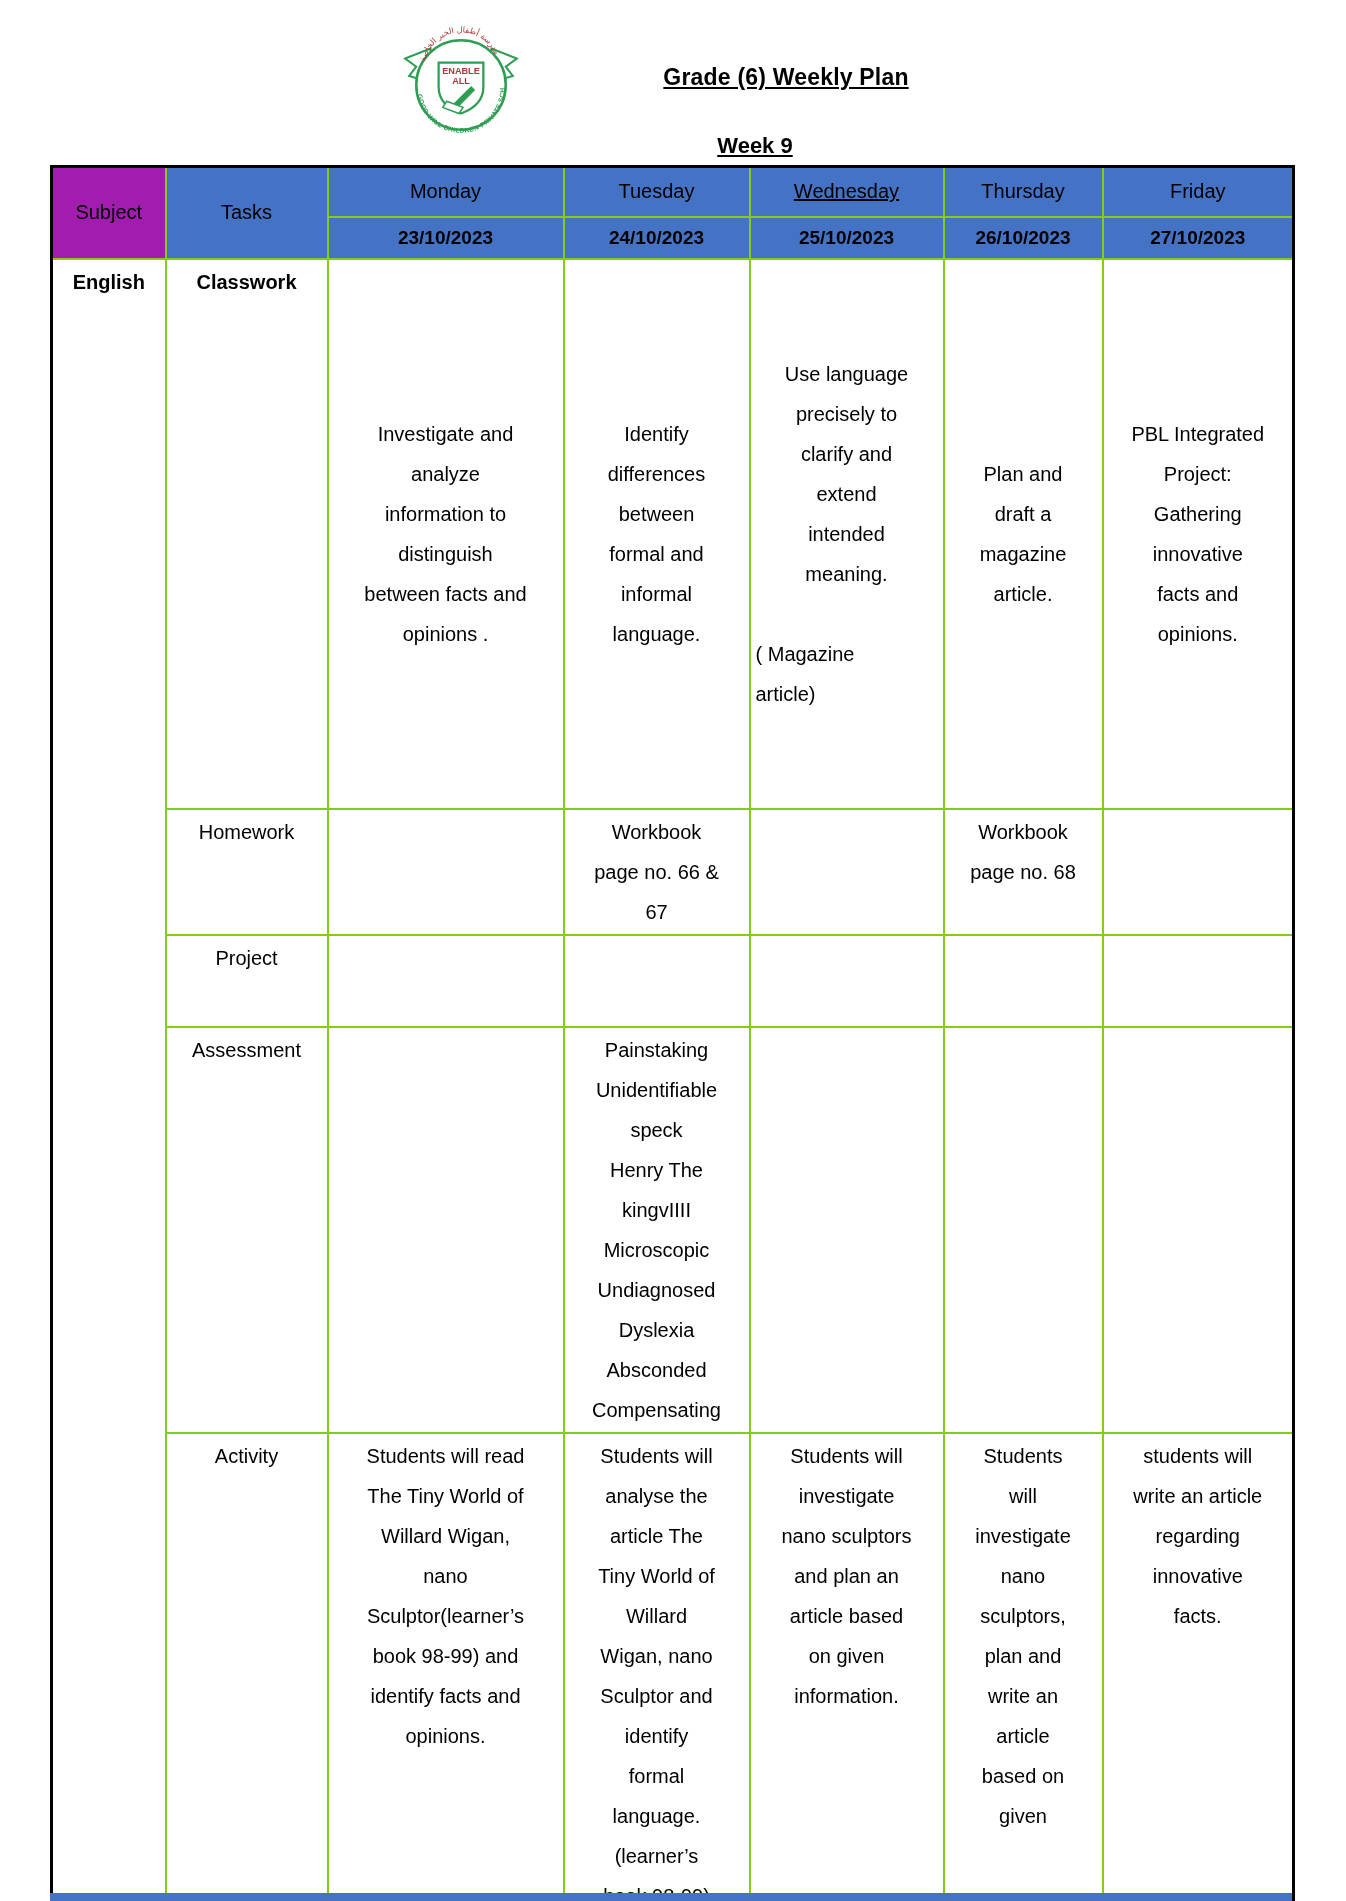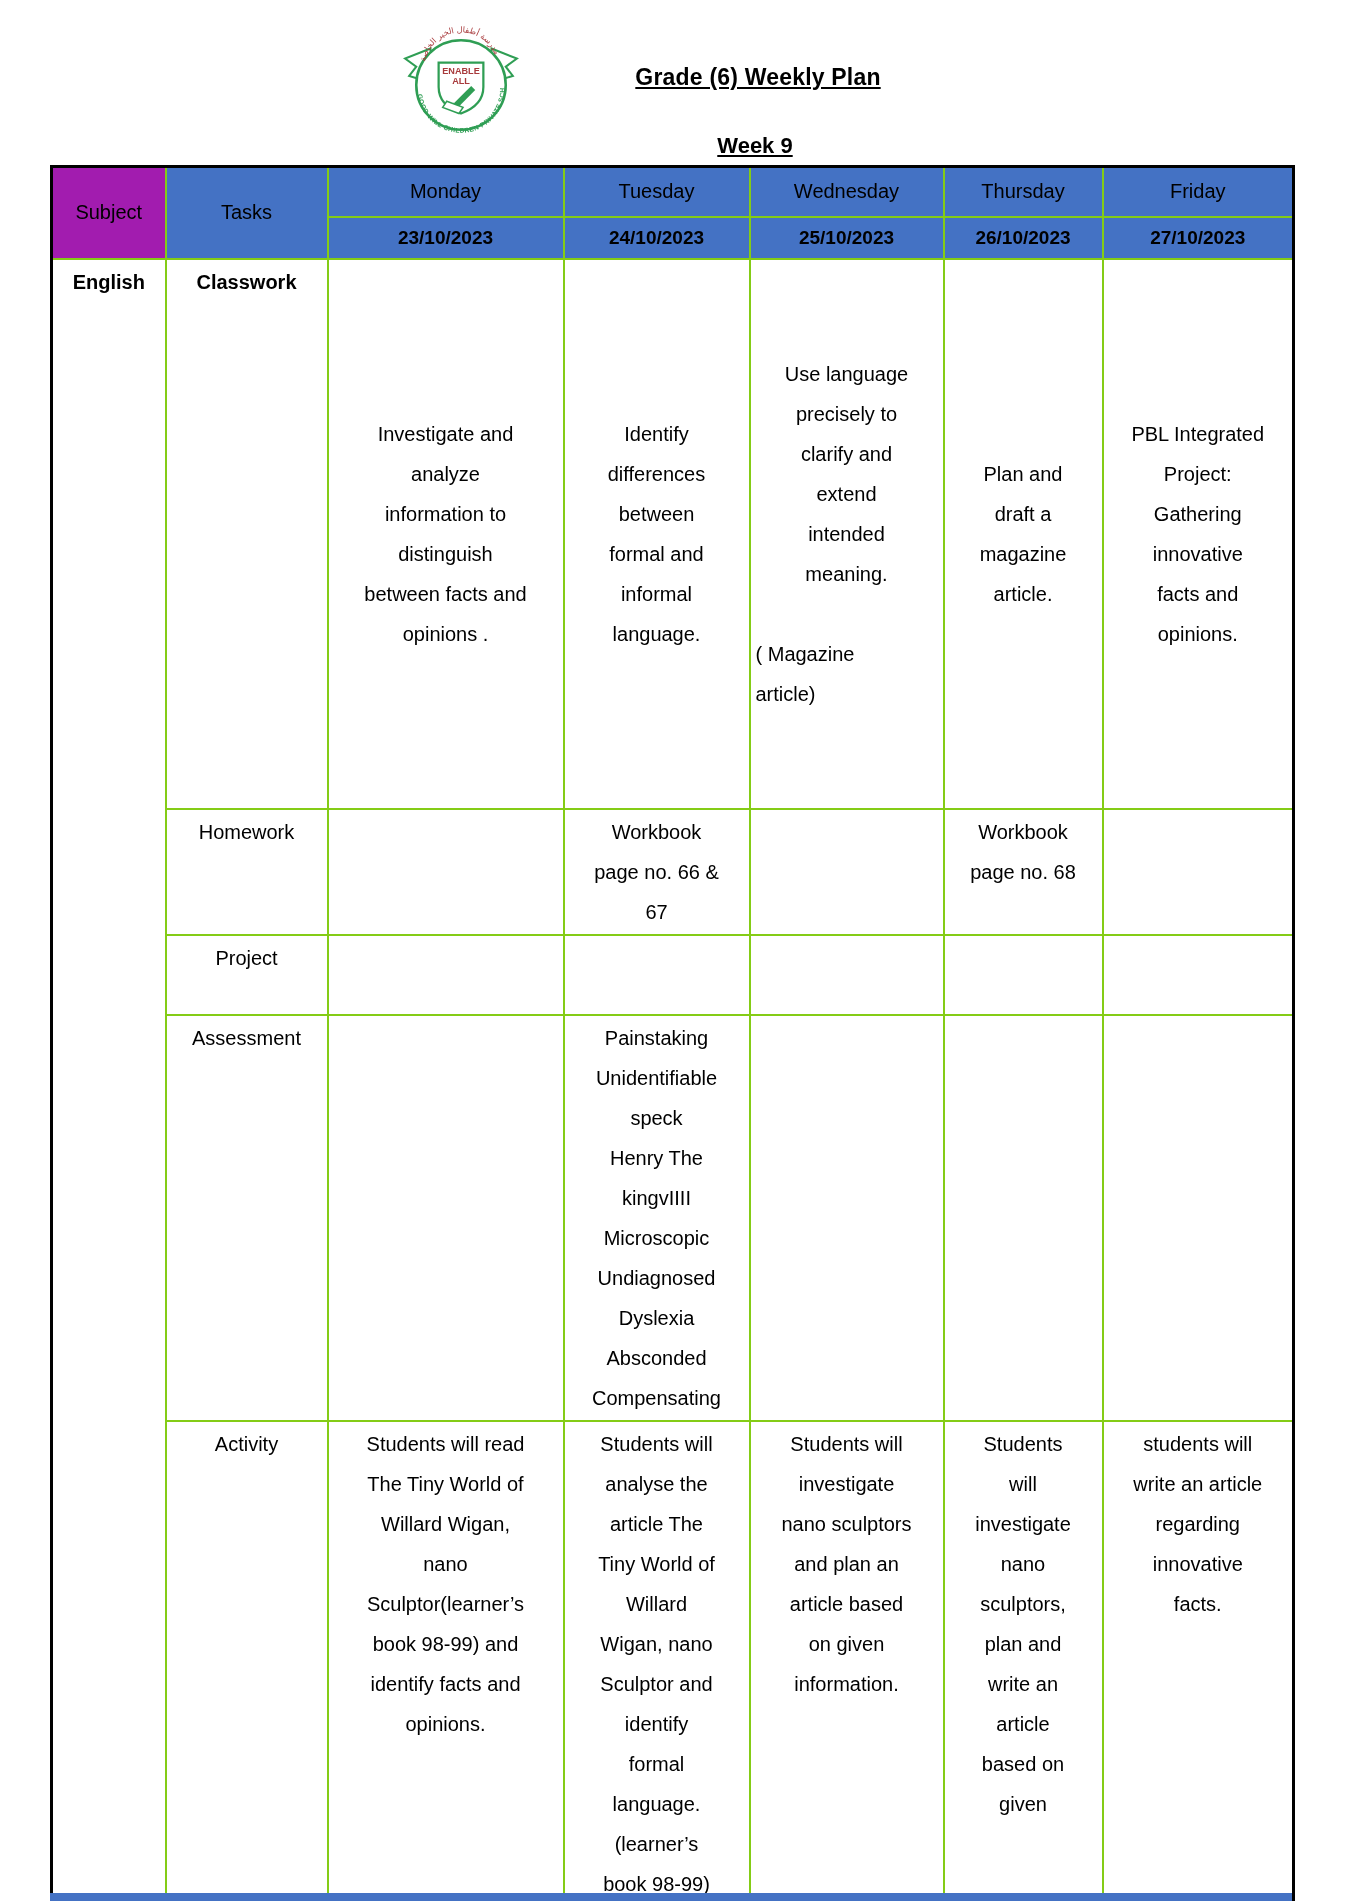--- a/index.html
+++ b/index.html
@@ -3,21 +3,21 @@
 <meta charset="utf-8">
 <style>
   html,body{margin:0;padding:0;}
   body{
     width:1346px;height:1901px;position:relative;background:#ffffff;
     font-family:"Liberation Sans",sans-serif;color:#000;overflow:hidden;
   }
   
   .logo{position:absolute;left:400px;top:22px;width:122px;height:122px;}
   .doc-title{
-    position:absolute;left:508px;top:64px;width:500px;text-align:center;
+    position:absolute;left:536px;top:64px;width:500px;text-align:center;
     font-size:23px;font-weight:bold;text-decoration:underline;letter-spacing:0.2px;
   }
   .week-label{
     position:absolute;left:520px;top:133px;width:470px;text-align:center;
     font-size:22px;font-weight:bold;text-decoration:underline;
   }
   
   table.plan{
     position:absolute;left:50px;top:165px;width:1242px;
     border-collapse:collapse;table-layout:fixed;border:3px solid #000;
@@ -33,21 +33,21 @@
     font-size:20px;line-height:2.0;text-align:center;vertical-align:top;
     padding:2px 5px;white-space:pre-line;
   }
   .subject-cell{font-weight:bold;vertical-align:top;padding-top:8px;font-size:20px;}
   .task-cell{vertical-align:top;padding-top:6px;font-size:19px;}
   .task-bold{font-weight:bold;}
   td.mid{vertical-align:middle;}
   .note-left{text-align:left;}
   .r-cw{height:550px;}
   .r-hw{height:122px;}
-  .r-pj{height:80px;margin-top:24px;}
+  .r-pj{height:92px;margin-top:24px;}
   .r-as{height:355px;}
   .r-ac{height:415px;}
   
   .bottom-strip{position:absolute;left:50px;top:1893px;width:1242px;height:8px;}
 </style>
 </head>
 <body>
 
 <svg class="logo" viewBox="0 0 120 120">
   <defs>
@@ -89,21 +89,21 @@
       <col style="width:194px">
       <col style="width:159px">
       <col style="width:191px">
   </colgroup>
   <thead>
     <tr class="hrow1">
       <th rowspan="2" class="hdr-blue" style="background: #a21caf;">Subject</th>
       <th rowspan="2" class="hdr-blue" style="background: rgb(68, 114, 196);">Tasks</th>
       <th class="hdr-blue" style="background: rgb(68, 114, 196);">Monday</th>
       <th class="hdr-blue" style="background: rgb(68, 114, 196);">Tuesday</th>
-      <th class="hdr-blue" style="background: rgb(68, 114, 196);">Wednesday</th>
+      <th class="hdr-blue" style="background: rgb(68, 114, 196); text-decoration: underline;">Wednesday</th>
       <th class="hdr-blue" style="background: rgb(68, 114, 196);">Thursday</th>
       <th class="hdr-blue" style="background: rgb(68, 114, 196);">Friday</th>
     </tr>
     <tr class="hrow2">
       <th class="hdr-blue" style="background: rgb(68, 114, 196);">23/10/2023</th>
       <th class="hdr-blue" style="background: rgb(68, 114, 196);">24/10/2023</th>
       <th class="hdr-blue" style="background: rgb(68, 114, 196);">25/10/2023</th>
       <th class="hdr-blue" style="background: rgb(68, 114, 196);">26/10/2023</th>
       <th class="hdr-blue" style="background: rgb(68, 114, 196);">27/10/2023</th>
     </tr>

